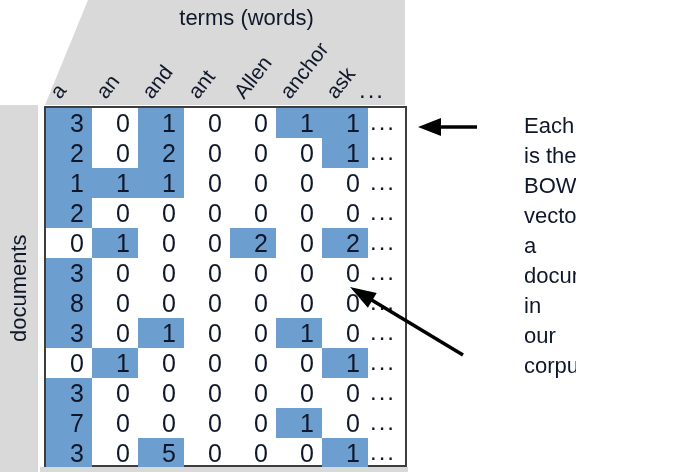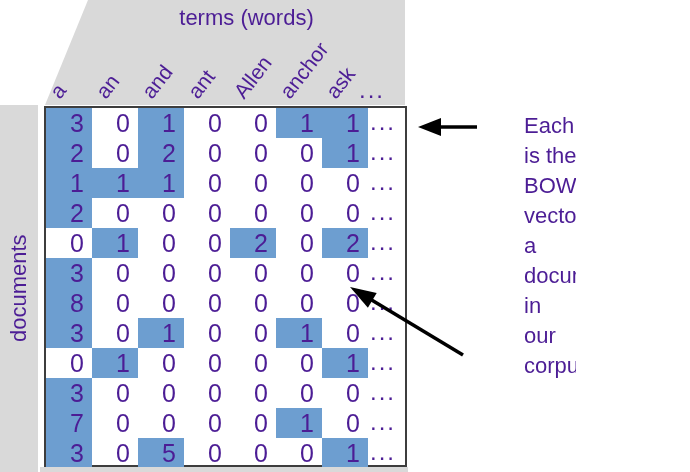--- a/index.html
+++ b/index.html
@@ -1,18 +1,18 @@
 <!DOCTYPE html>
 <html><head>
 <meta charset="utf-8">
 <style>
   html,body{margin:0;padding:0;background:#fff;}
   .canvas{
     position:relative;width:576px;height:472px;background:#ffffff;
-    overflow:hidden;font-family:"Liberation Sans",sans-serif;color:#4c1d95;
+    overflow:hidden;font-family:"Liberation Sans",sans-serif;color:#0f172a;
     --hl:#6d9ed0;--band:#d9d9d9;--border:#3d3d3d;
   }
   .top-band{
     position:absolute;left:45px;top:0;width:360px;height:105px;
     background:var(--band);
     clip-path:polygon(43px 0,360px 0,360px 105px,0 105px);
   }
   .terms-title{
     position:absolute;left:88px;top:5px;width:317px;
     text-align:center;font-size:22px;

